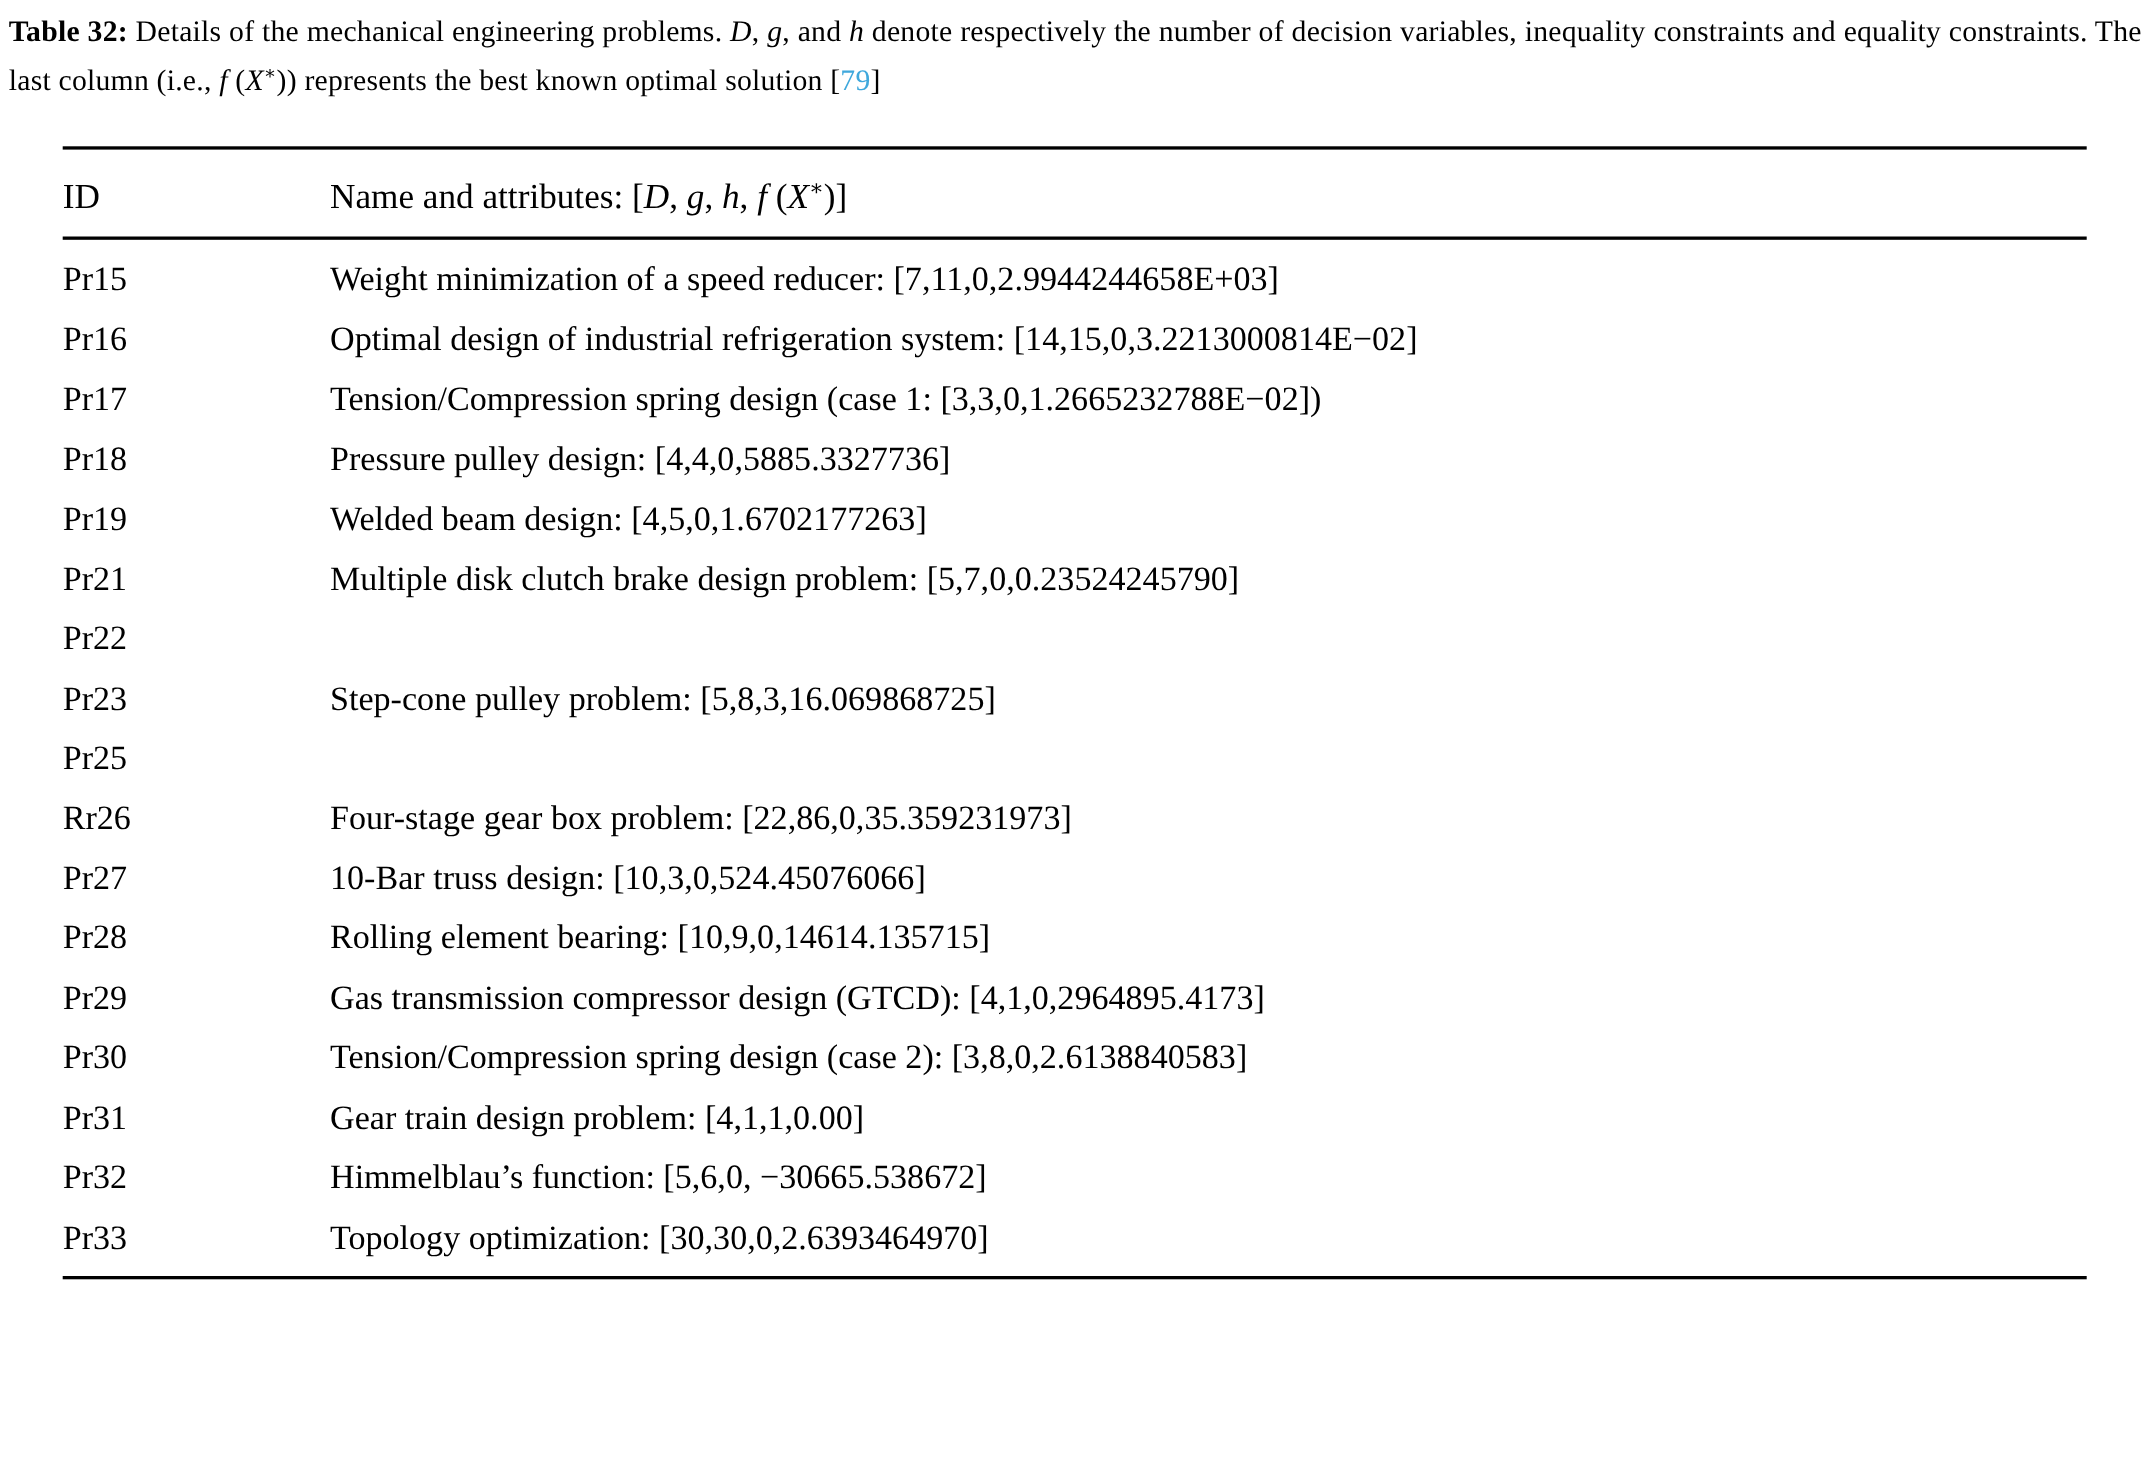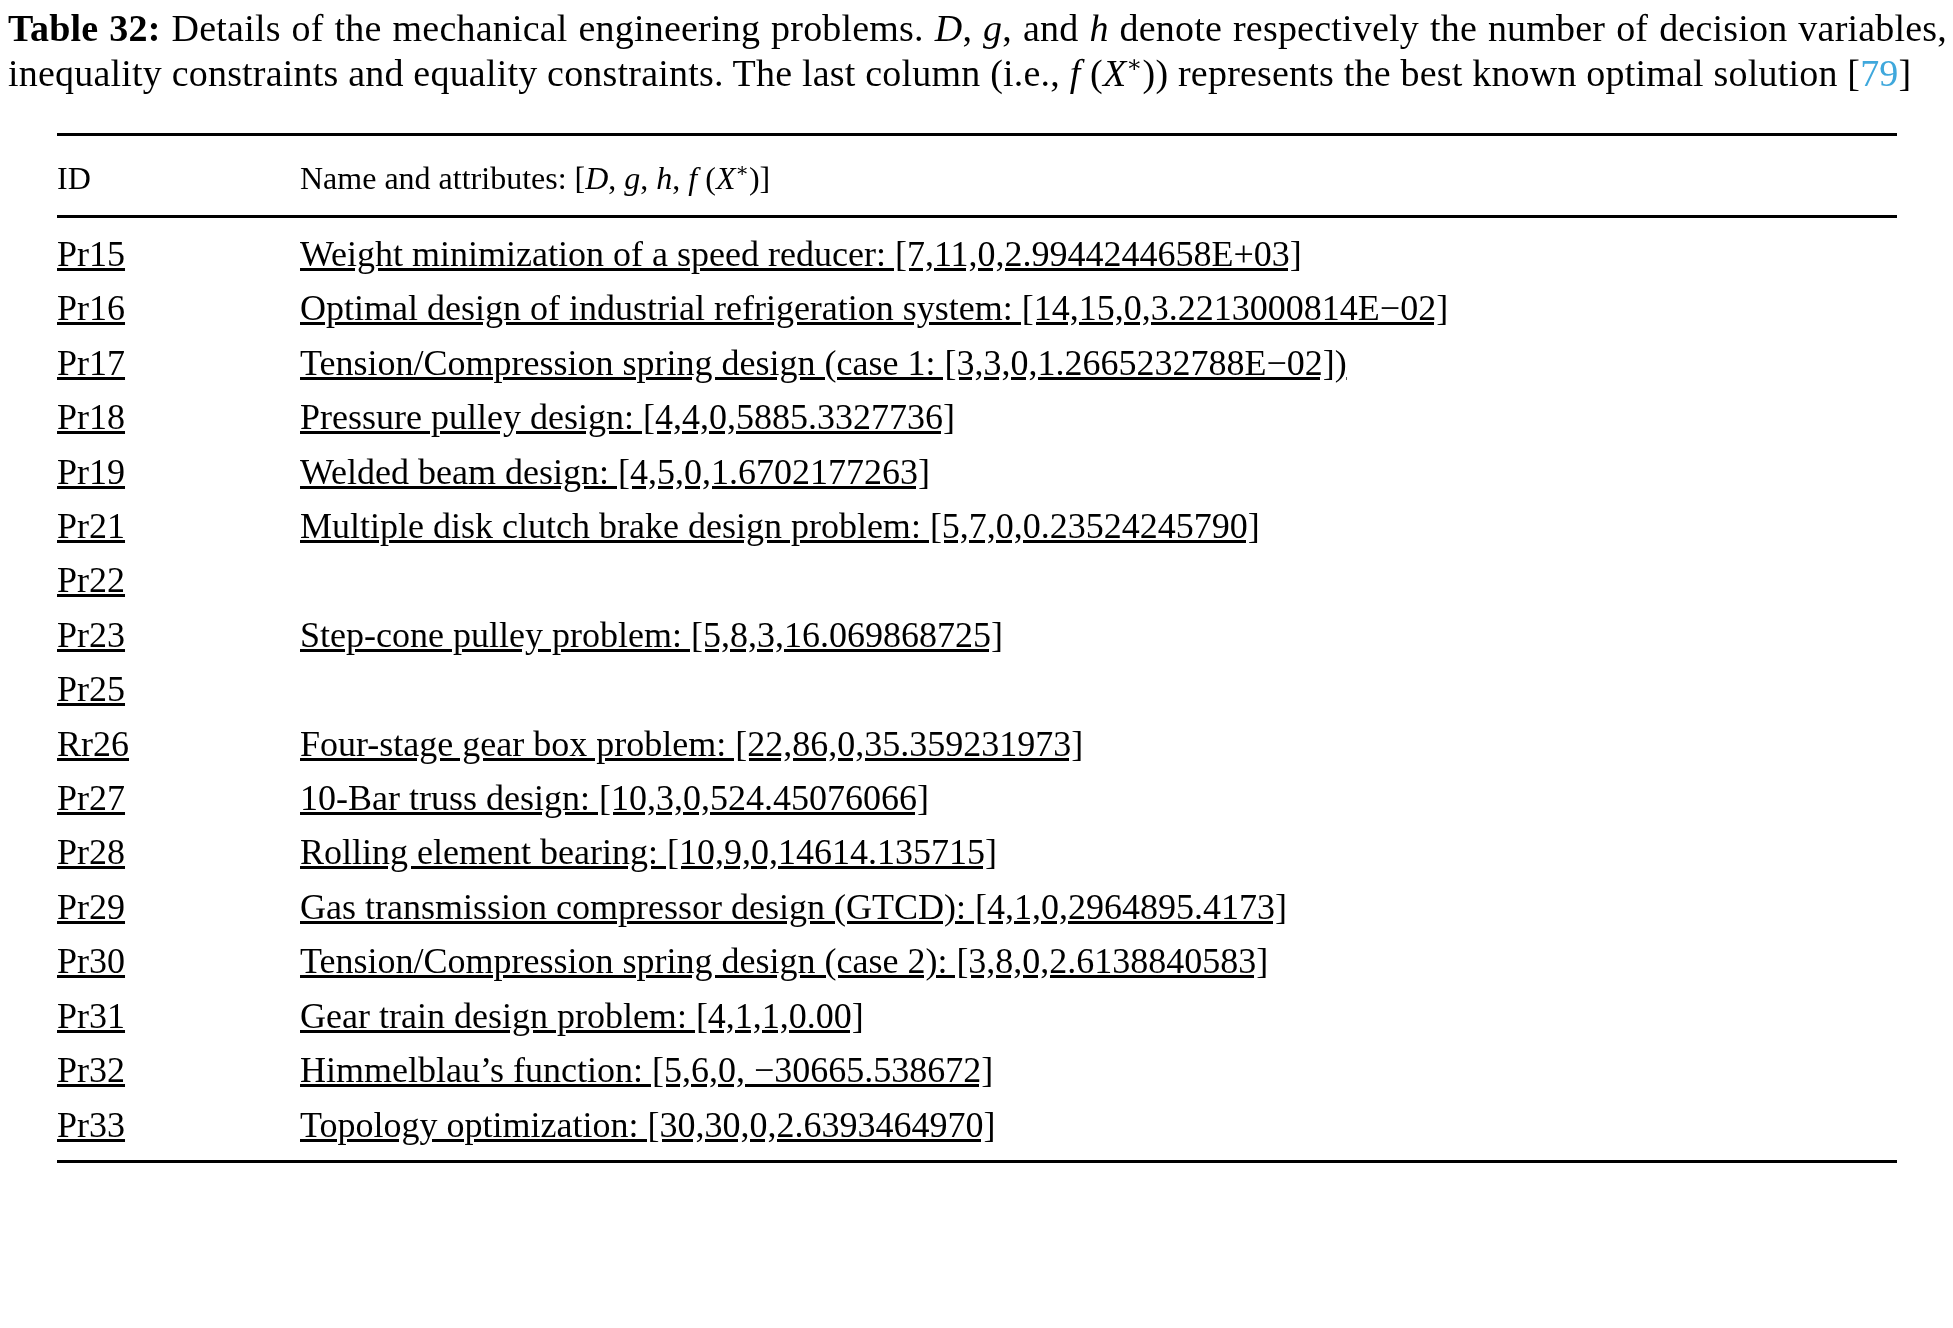--- a/index.html
+++ b/index.html
@@ -16,21 +16,21 @@
   }
   .page {
     position: relative;
     width: 1953px;
     height: 1328px;
     background: #ffffff;
   }
   
   .caption {
     margin: 6px 6px 0 8px;
-    font-size: 38px;
+    font-size: 27px;
     line-height: 45px;
     text-align: justify;
     letter-spacing: 0.2px;
   }
   .caption .bold { font-weight: bold; }
   .it { font-style: italic; }
   sup {
     font-size: 0.62em;
     vertical-align: super;
     line-height: 0;
@@ -51,24 +51,23 @@
     font-size: 32px;
     line-height: 44px;
     border-bottom: 3.5px solid #000;
   }
   .tbody {
     padding: 9px 0 8px 0;
   }
   .trow {
     display: grid;
     grid-template-columns: 243px 1fr;
-    font-size: 36px;
+    font-size: 31px;
     line-height: 54.4px;
     white-space: nowrap;
-    text-decoration: underline;
   }
   .cell-id, .cell-name, .th-id, .th-name {
     overflow: visible;
   }
 </style>
 </head>
 <body>
 
 <div class="page">
 

